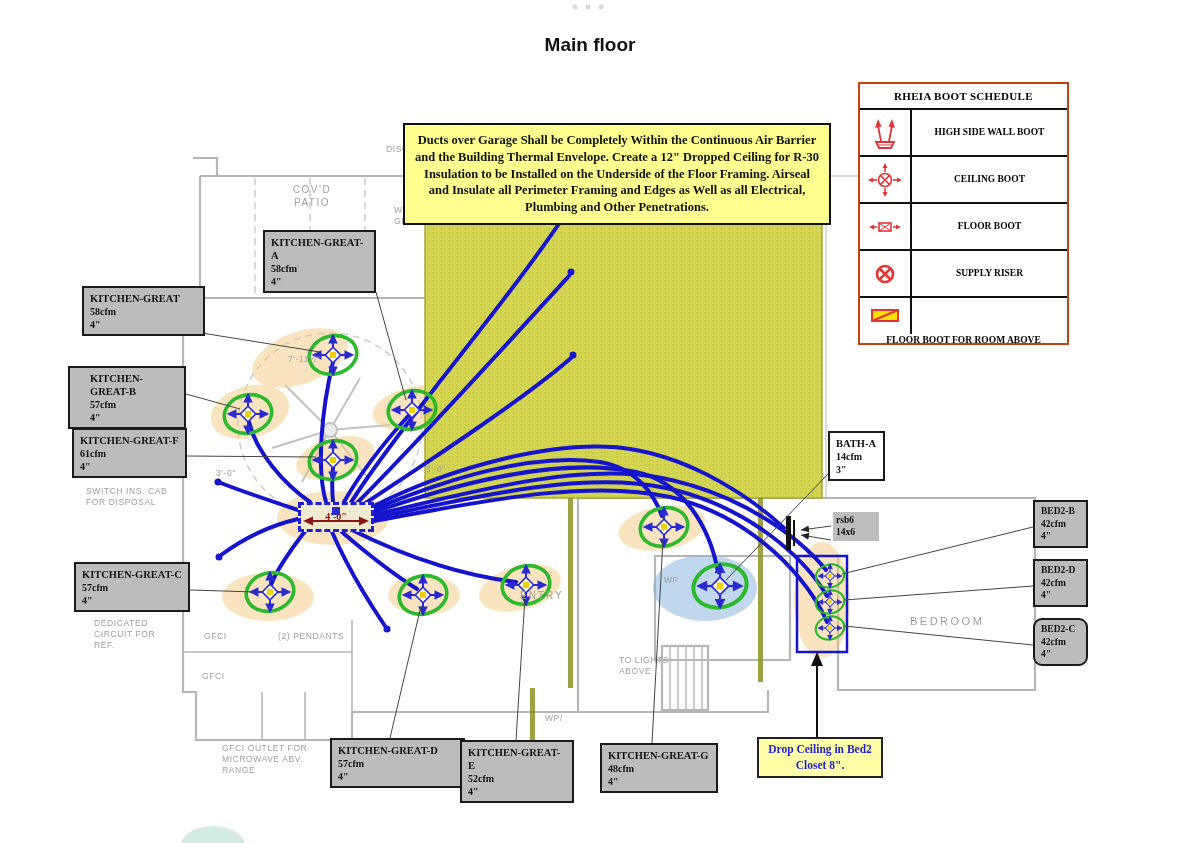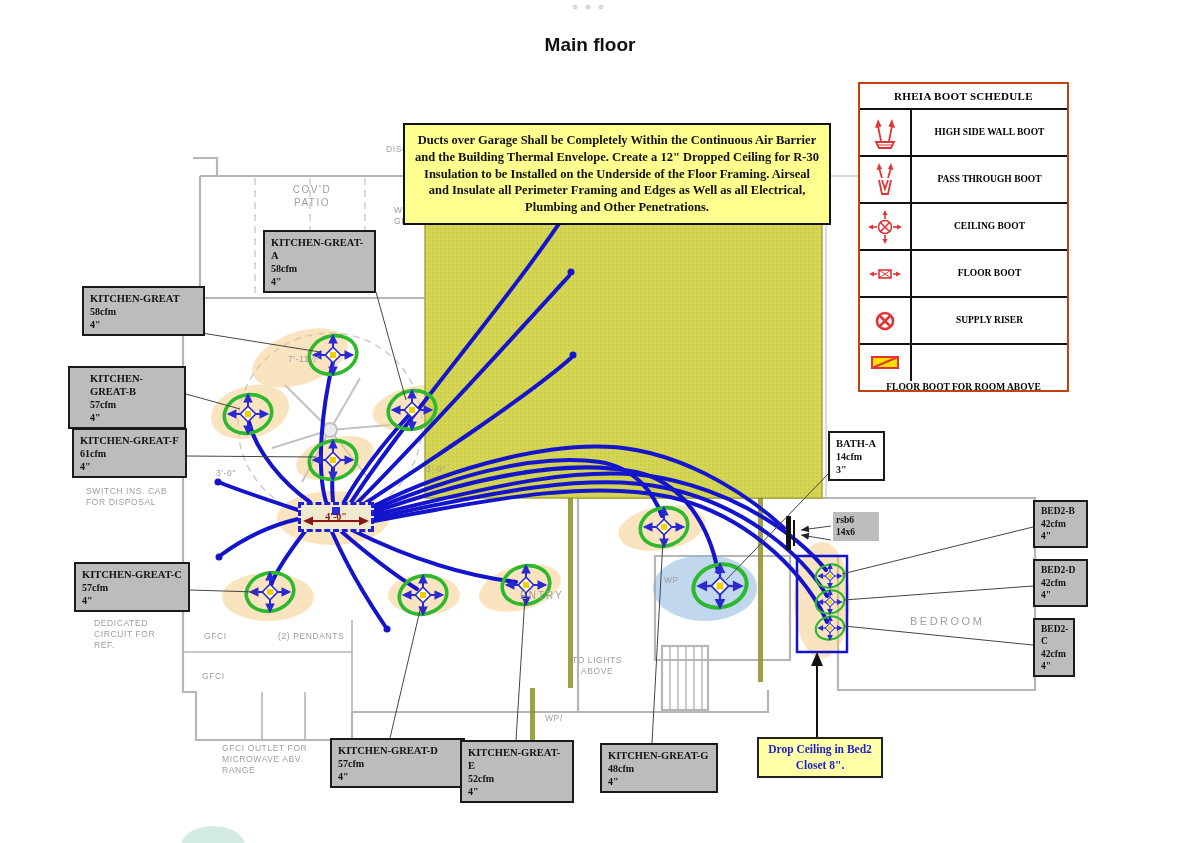--- a/index.html
+++ b/index.html
@@ -208,33 +208,20 @@
           <path d="M21,26 L24,11"></path>
             <polygon points="20.5,11.5 24,4 27,13" fill="#e23434" stroke="none"></polygon>
           <polygon points="8,27 26,27 23,33 11,33"></polygon>
             <path d="M10,30 L24,30" stroke-width="1"></path>
         </svg>
       </div>
       <div class="legend-label">HIGH SIDE WALL BOOT</div>
     </div>
     <div class="legend-row">
       <div class="legend-icon">
-        <svg width="34" height="36" viewBox="0 0 34 36" stroke="#e23434" fill="none" stroke-width="1.8">
-          <path d="M11,18 L14,32 L20,32 L23,18"></path>
-            <path d="M14,18 L17,27 L20,18"></path>
-          <path d="M14,16 L11,6"></path>
-            <polygon points="8.5,8 11,1 14,7" fill="#e23434" stroke="none"></polygon>
-          <path d="M20,16 L23,6"></path>
-            <polygon points="20,7 23,1 25.5,8" fill="#e23434" stroke="none"></polygon>
-        </svg>
-      </div>
-      <div class="legend-label">PASS THROUGH BOOT</div>
-    </div>
-    <div class="legend-row">
-      <div class="legend-icon">
         <svg width="34" height="36" viewBox="0 0 34 36" stroke="#e23434" fill="none" stroke-width="1.6">
           <circle cx="17" cy="18" r="6.5"></circle>
             <path d="M12.5,13.5 L21.5,22.5 M21.5,13.5 L12.5,22.5"></path>
           <path d="M9,18 L4,18"></path>
             <polygon points="0,18 5,15.5 5,20.5" fill="#e23434" stroke="none"></polygon>
           <path d="M25,18 L30,18"></path>
             <polygon points="34,18 29,15.5 29,20.5" fill="#e23434" stroke="none"></polygon>
           <path d="M17,10 L17,5"></path>
             <polygon points="17,1 14.5,6 19.5,6" fill="#e23434" stroke="none"></polygon>
           <path d="M17,26 L17,31"></path>
@@ -324,21 +311,21 @@
   <div class="olabel" style="left:1033px;top:500px;width:55px;">
     <div class="nm" style="font-size:9.5px">BED2-B</div>
     <div class="ln" style="font-size:9.5px">42cfm</div>
     <div class="ln" style="font-size:9.5px">4"</div>
   </div>
   <div class="olabel" style="left:1033px;top:559px;width:55px;">
     <div class="nm" style="font-size:9.5px">BED2-D</div>
     <div class="ln" style="font-size:9.5px">42cfm</div>
     <div class="ln" style="font-size:9.5px">4"</div>
   </div>
-  <div class="olabel" style="left:1033px;top:618px;width:42px;">
+  <div class="olabel" style="left:1033px;top:618px;width:55px;border-radius:9px;">
     <div class="nm" style="font-size:9.5px">BED2-C</div>
     <div class="ln" style="font-size:9.5px">42cfm</div>
     <div class="ln" style="font-size:9.5px">4"</div>
   </div>
 
   <div class="riser-label">
     <div>rsb6</div>
     <div>14x6</div>
   </div>
 
@@ -369,18 +356,18 @@
 CIRCUIT FOR
 REF.</span>
   <span class="pt" style="left:204px;top:631px;">GFCI</span>
   <span class="pt" style="left:278px;top:631px;">(2) PENDANTS</span>
   <span class="pt" style="left:202px;top:671px;">GFCI</span>
   <span class="pt" style="left:222px;top:743px;">GFCI OUTLET FOR
 MICROWAVE ABV.
 RANGE</span>
   <span class="pt" style="left:545px;top:713px;">WP/</span>
   <span class="pt" style="left:472px;top:589px;font-size:10px;letter-spacing:2px;margin-left:48px;">ENTRY</span>
-  <span class="pt" style="left:572px;top:655px;text-align:center;">TO LIGHTS
+  <span class="pt" style="left:619px;top:655px;">TO LIGHTS
 ABOVE</span>
   <span class="pt" style="left:910px;top:614px;font-size:11px;letter-spacing:2.5px;">BEDROOM</span>
   <span class="pt" style="left:664px;top:575px;">WP</span>
 
 </div>
 
 </body></html>

